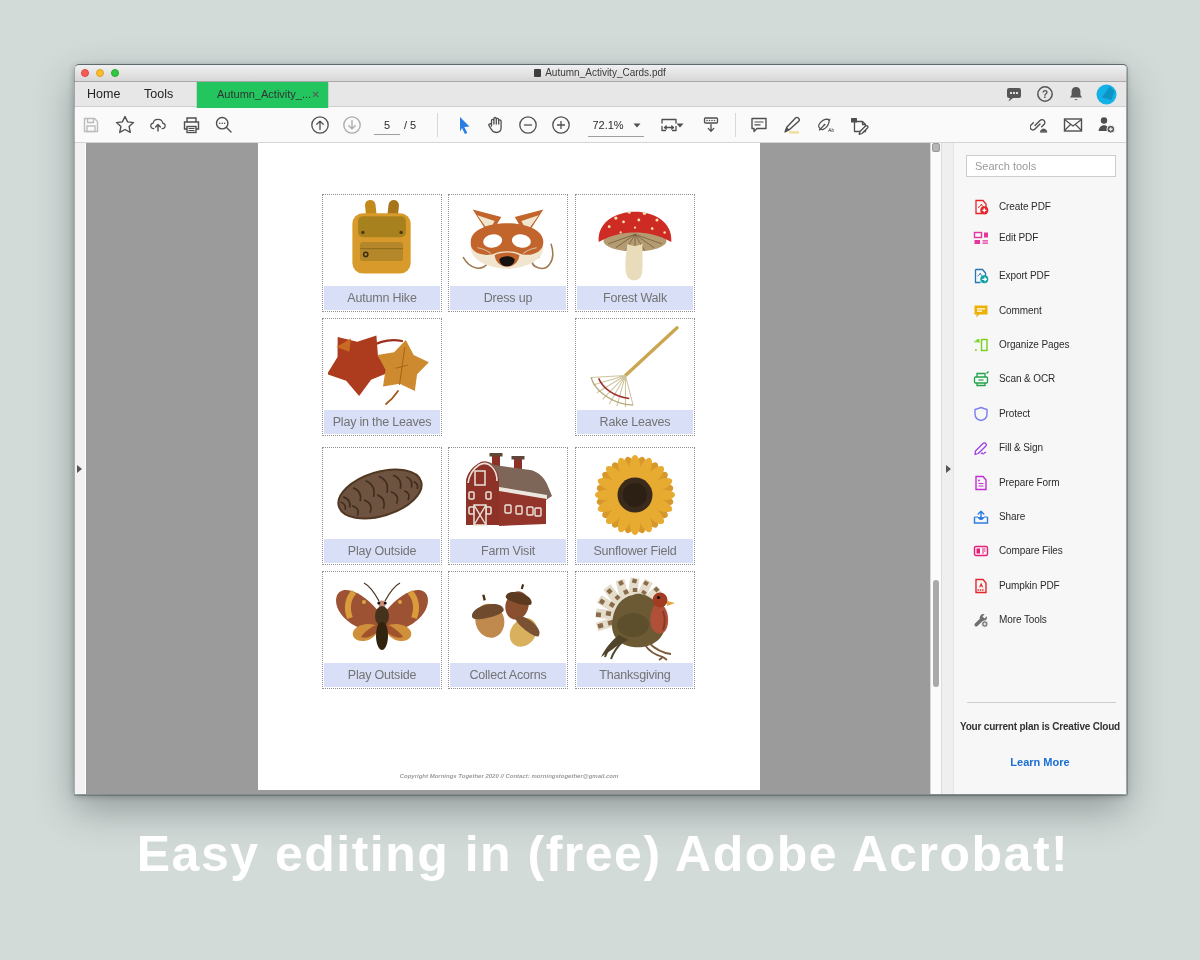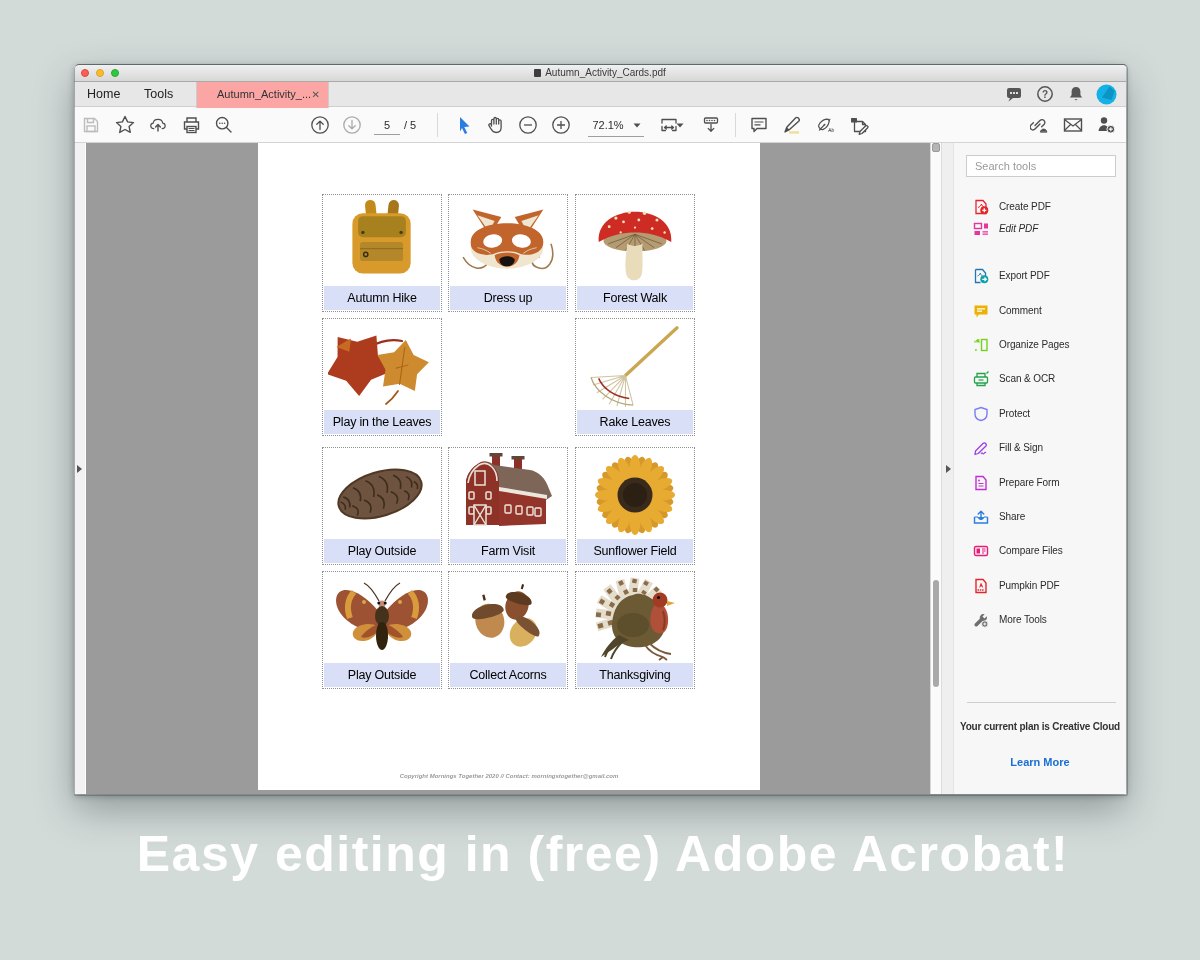--- a/index.html
+++ b/index.html
@@ -7,21 +7,21 @@
 #window { position:absolute; left:74px; top:64px; width:1052px; height:730px; background:#fff; border-radius:5px 5px 2px 2px; box-shadow:0 2px 6px rgba(40,50,50,.35), 0 16px 38px rgba(40,50,50,.38); }
 #window::after { content:""; position:absolute; left:0; top:0; width:1052px; height:730px; border:1px solid rgba(80,90,92,.45); border-top:1px solid #5d696c; border-radius:5px 5px 2px 2px; pointer-events:none; z-index:50; }
 
 #titlebar { position:absolute; left:0; top:0; width:1052px; height:18px; background:linear-gradient(#f2f2f2,#d7d7d7); border-radius:5px 5px 0 0; border-bottom:1px solid #a9a9a9; }
 .light { position:absolute; top:5px; width:8px; height:8px; border-radius:50%; }
 #titletext { position:absolute; top:0; left:0; width:100%; height:18px; text-align:center; font-size:10px; line-height:18px; color:#3a3a3a; }
 #docicon { display:inline-block; width:7px; height:8px; background:#3e3e3e; border-radius:1px; vertical-align:-1px; margin-right:4px; position:relative; }
 
 #tabbar { position:absolute; left:0; top:18px; width:1052px; height:25px; background:#e7e7e7; border-bottom:1px solid #cfcfcf; }
 .tabtxt { position:absolute; top:0; height:25px; line-height:25px; font-size:12.5px; color:#222; }
-#activetab { position:absolute; left:122px; top:0; width:133px; height:26px; background:#fca5a5; border-left:1px solid #cdcdcd; border-right:1px solid #cdcdcd; font-size:11px; color:#333; line-height:25px; z-index:2; }
+#activetab { position:absolute; left:122px; top:0; width:133px; height:26px; background:#22c55e; border-left:1px solid #cdcdcd; border-right:1px solid #cdcdcd; font-size:11px; color:#333; line-height:25px; z-index:2; }
 #tabbar .ricon { position:absolute; top:3px; }
 
 #toolbar { position:absolute; left:0; top:43px; width:1052px; height:36px; background:#fafafa; border-bottom:1px solid #d4d4d4; }
 .tico { position:absolute; top:0; height:36px; display:flex; align-items:center; justify-content:center; }
 .tsep { position:absolute; top:6px; width:1px; height:24px; background:#d9d9d9; }
 .tnum { position:absolute; font-size:11px; color:#2c2c2c; }
 
 #content { position:absolute; left:0; top:79px; width:1052px; height:651px; background:#9b9b9b; }
 #leftstrip { position:absolute; left:0; top:0; width:12px; height:651px; background:#f2f2f2; border-right:1px solid #fff; }
 #docarea { position:absolute; left:13px; top:0; width:843px; height:651px; background:#9b9b9b; }
@@ -36,21 +36,21 @@
 #search { position:absolute; left:12px; top:12px; width:150px; height:22px; background:#fff; border:1px solid #ccc; font-size:11px; color:#9a9a9a; line-height:20px; padding-left:8px; }
 .titem { position:absolute; left:0; width:172px; height:20px; }
 .titem svg { position:absolute; left:19px; top:2px; }
 .titem span { position:absolute; left:45px; top:0; font-size:10px; letter-spacing:-0.1px; line-height:20px; color:#2b2b2b; }
 #sdivider { position:absolute; left:13px; top:559px; width:149px; height:1px; background:#cfcfcf; }
 #plantxt { position:absolute; left:0; top:578px; width:172px; text-align:center; font-size:10px; font-weight:bold; color:#333; white-space:nowrap; letter-spacing:-0.2px; }
 #learnmore { position:absolute; left:0; top:613px; width:172px; text-align:center; font-size:11px; font-weight:bold; color:#1a6fd4; }
 
 .card { position:absolute; width:120px; height:118px; background:#fff; border:1px dotted #909090; }
 .cimg { position:absolute; left:0; top:0; width:118px; height:92px; display:flex; align-items:center; justify-content:center; }
-.clabel { position:absolute; left:1px; bottom:1px; width:116px; height:24px; background:#d9dff6; text-align:center; font-size:12.5px; letter-spacing:-0.2px; line-height:24px; color:#000000; }
+.clabel { position:absolute; left:1px; bottom:1px; width:116px; height:24px; background:#d9dff6; text-align:center; font-size:12.5px; letter-spacing:-0.2px; line-height:24px; color:#737373; }
 #copyright { position:absolute; left:0; top:630px; width:502px; text-align:center; font-size:6px; font-style:italic; font-weight:bold; color:#9a9a9a; }
 
 #caption { position:absolute; left:3px; top:825px; width:1200px; text-align:center; font-size:50px; font-weight:bold; color:#fff; letter-spacing:1.5px; }
 </style>
 </head>
 <body>
 <div id="window">
   <div id="titlebar">
     <div class="light" style="left:6.5px; background:#f95f57; border:0.5px solid #e0443e;"></div>
     <div class="light" style="left:21.5px; background:#fbbd2e; border:0.5px solid #dfa023;"></div>
@@ -508,21 +508,21 @@
       <div id="search">Search tools</div>
       <div class="titem" style="top:54px;">
           <svg width="16" height="16" viewBox="0 0 16 16" fill="none">
             <path d="M3 1.5h7l3 3.5v9.5H3z" stroke="#e5252a" stroke-width="1.3"></path>
             <path d="M5 8.5c1.5-.5 3-2 3.5-3.5.3 1.5 1 2.5 2.5 3" stroke="#e5252a" stroke-width="1"></path>
             <circle cx="11.3" cy="11.3" r="4" fill="#e5252a"></circle>
             <path d="M11.3 9.3v4M9.3 11.3h4" stroke="#fff" stroke-width="1.3"></path>
           </svg>
           <span>Create PDF</span>
         </div>
-      <div class="titem" style="top:76px;font-style:italic;">
+      <div class="titem" style="top:85px;">
           <svg width="16" height="16" viewBox="0 0 16 16" fill="none">
             <rect x="1.5" y="2.5" width="7" height="5" stroke="#e7359e" stroke-width="1.4"></rect>
             <rect x="11" y="2.5" width="4" height="5" fill="#e7359e"></rect>
             <rect x="1.5" y="10" width="5.5" height="4" fill="#e7359e"></rect>
             <path d="M9.5 10.8h5.5M9.5 13.2h5.5" stroke="#e7359e" stroke-width="1.3"></path>
           </svg>
           <span>Edit PDF</span>
         </div>
       <div class="titem" style="top:123px;">
           <svg width="16" height="16" viewBox="0 0 16 16" fill="none">

